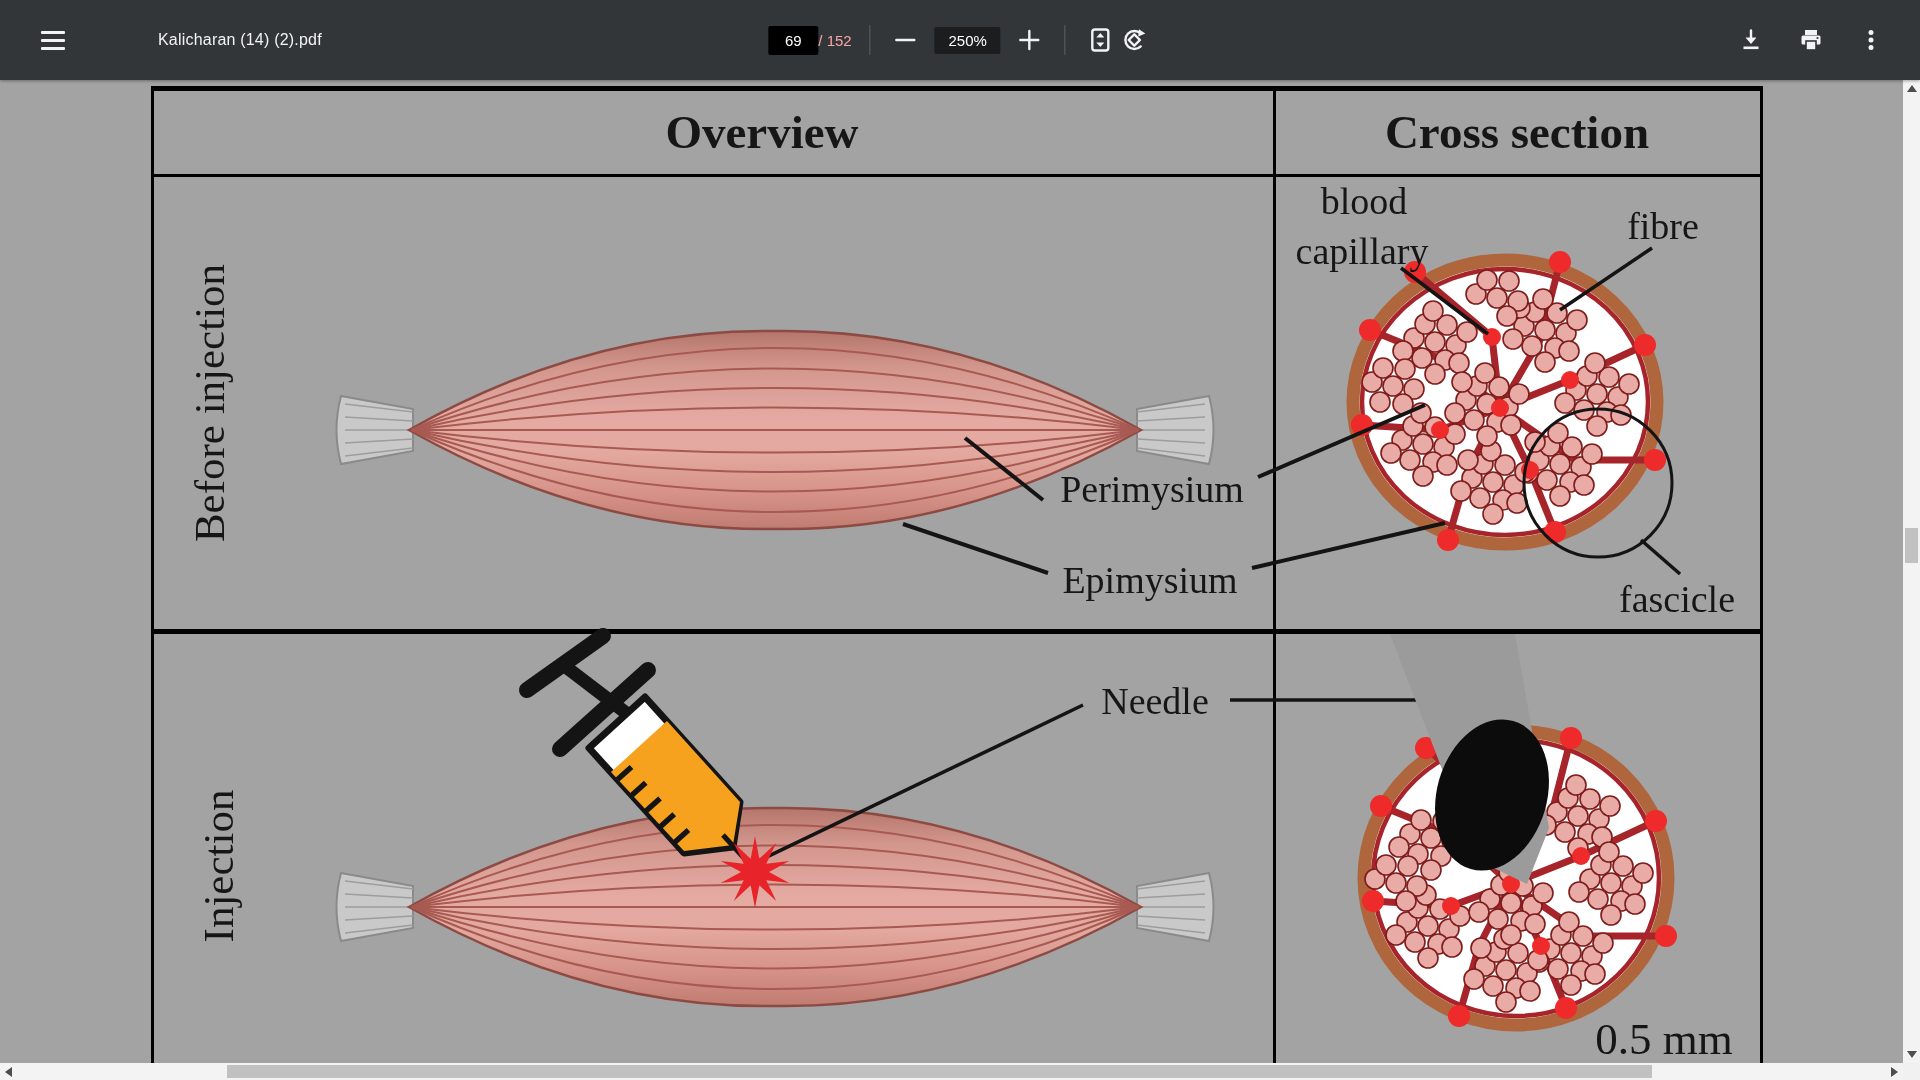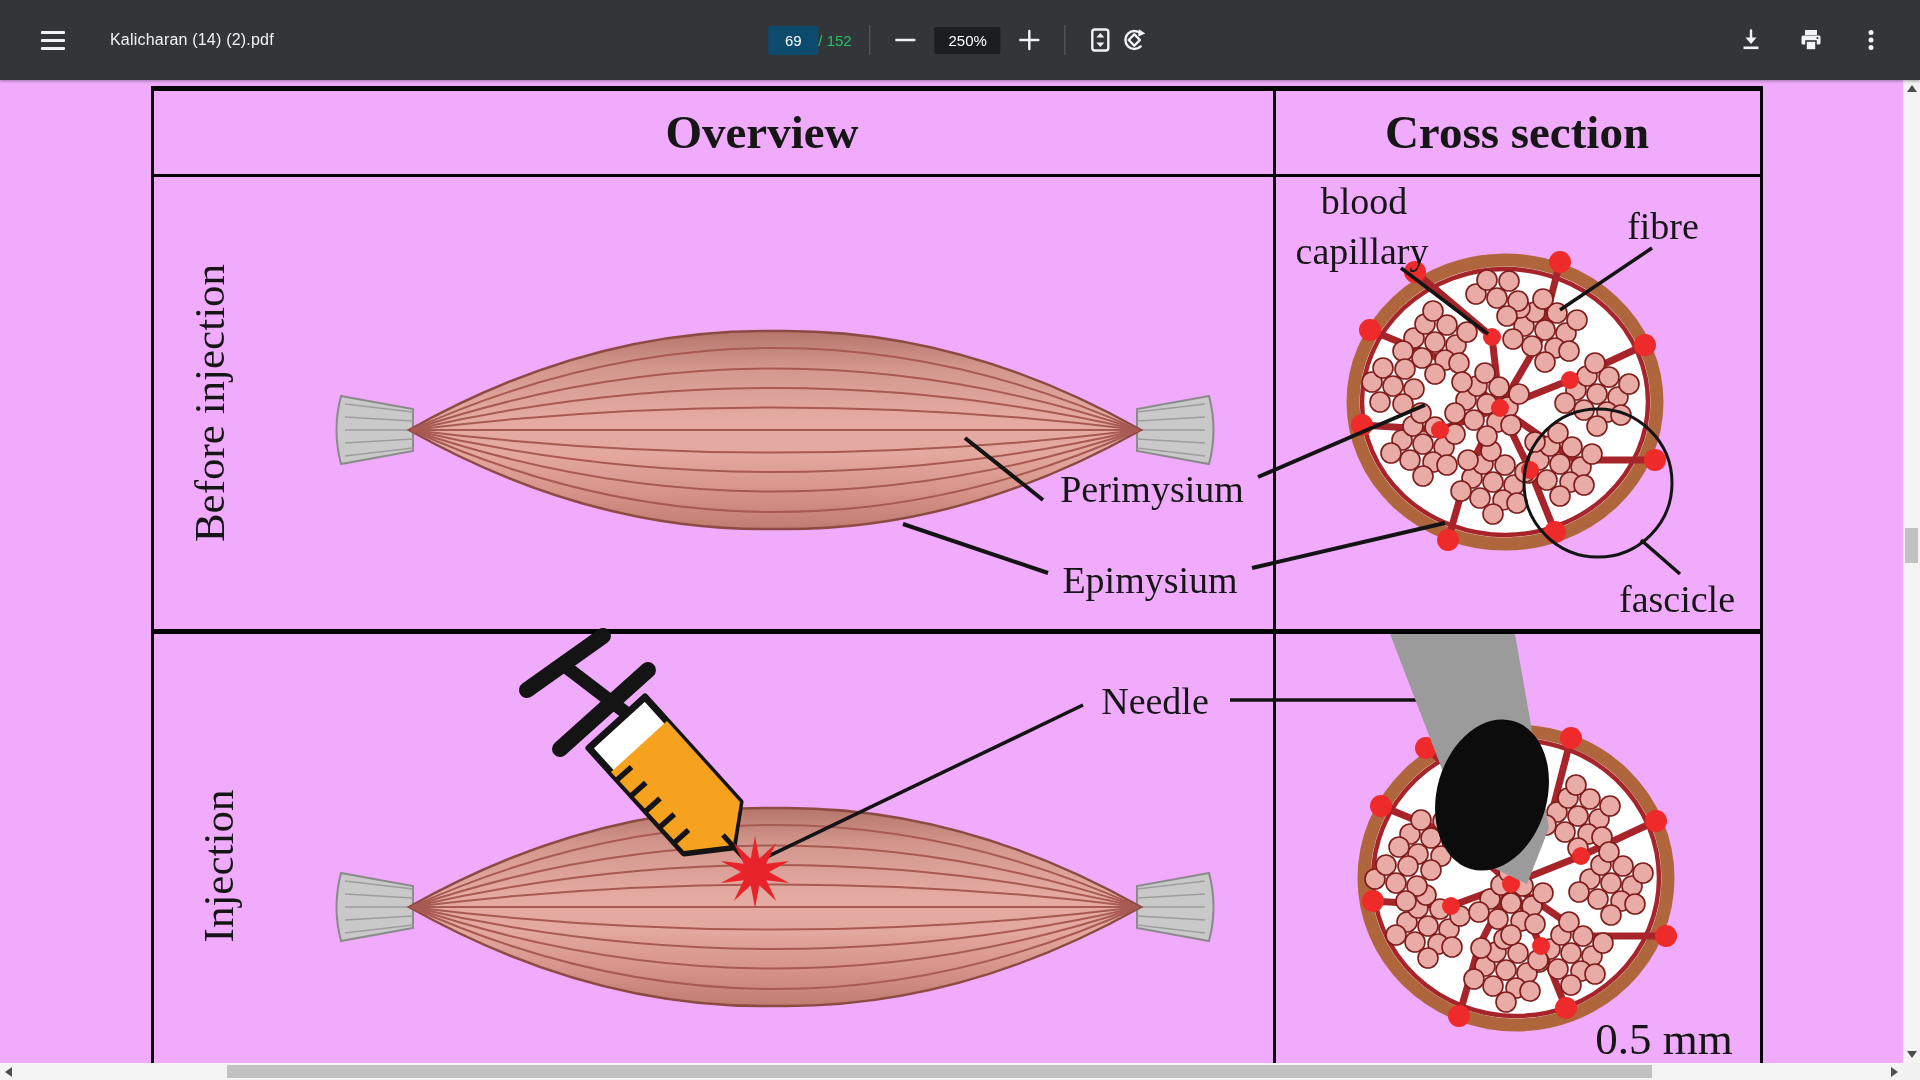--- a/index.html
+++ b/index.html
@@ -1,38 +1,38 @@
 <!DOCTYPE html>
 <html><head>
 <meta charset="utf-8">
 <style>
   html,body{margin:0;padding:0;width:1920px;height:1080px;overflow:hidden;
     font-family:"Liberation Sans","DejaVu Sans",sans-serif;background:#fff;}
 
   
   .toolbar{position:absolute;top:0;left:0;width:1920px;height:80px;background:#323639;
-    display:flex;align-items:center;box-shadow:0 1px 3px rgba(0,0,0,.35);z-index:30;}
+    display:flex;align-items:center;box-shadow:0 1px 3px rgba(0,0,0,.35);z-index:30;gap:48px;}
   .tb-btn{background:transparent;border:none;padding:0;margin:0;cursor:pointer;
     display:flex;align-items:center;justify-content:center;width:34px;height:34px;border-radius:50%;}
   .hamburger{margin-left:36px;flex-direction:column;gap:5px;}
   .hamburger span{display:block;width:24px;height:3px;background:#f1f3f4;border-radius:1px;}
   .doc-title{color:#f1f3f4;font-size:16px;margin-left:40px;letter-spacing:.2px;}
   .tb-center{position:absolute;left:50%;transform:translateX(-50%);display:flex;align-items:center;}
-  .page-input{width:46px;height:27px;background:#0c4a6e;border:none;border-radius:2px;color:#fff;
+  .page-input{width:46px;height:27px;background:#000000;border:none;border-radius:2px;color:#fff;
     font-size:15px;text-align:center;font-family:"Liberation Sans",sans-serif;}
-  .page-total{color:#22c55e;font-size:15px;margin-left:0;white-space:pre;}
+  .page-total{color:#fca5a5;font-size:15px;margin-left:0;white-space:pre;}
   .tb-sep{width:1px;height:30px;background:#5c6063;margin:0 18px;}
   .zoom-box{min-width:50px;height:27px;background:#1b1d1e;border-radius:2px;color:#fff;font-size:15px;
     display:flex;align-items:center;justify-content:center;padding:0 8px;margin:4px 12px;}
   .tb-right{margin-left:auto;display:flex;align-items:center;gap:26px;padding-right:32px;}
   .icon-stroke{stroke:#f1f3f4;fill:none;stroke-width:2.4;stroke-linecap:round;stroke-linejoin:round;}
   .icon-fill{fill:#f1f3f4;}
 
   
-  .page{position:absolute;top:80px;left:0;width:1903px;height:983px;background:#f0abfc;overflow:hidden;}
+  .page{position:absolute;top:80px;left:0;width:1903px;height:983px;background:#a3a3a3;overflow:hidden;}
   svg text{font-family:"Liberation Serif","DejaVu Serif",serif;fill:#161616;}
   .hdr{font-size:47px;font-weight:bold;}
   .rowlbl{font-size:43px;}
   .lbl{font-size:38px;}
   .scale{font-size:45px;}
 
   
   .vscroll{position:absolute;top:80px;right:0;width:17px;height:983px;background:#f3f3f3;z-index:20;}
   .hscroll{position:absolute;bottom:0;left:0;width:1903px;height:17px;background:#f3f3f3;z-index:20;}
   .corner{position:absolute;right:0;bottom:0;width:17px;height:17px;background:#f1f1f1;z-index:21;}

